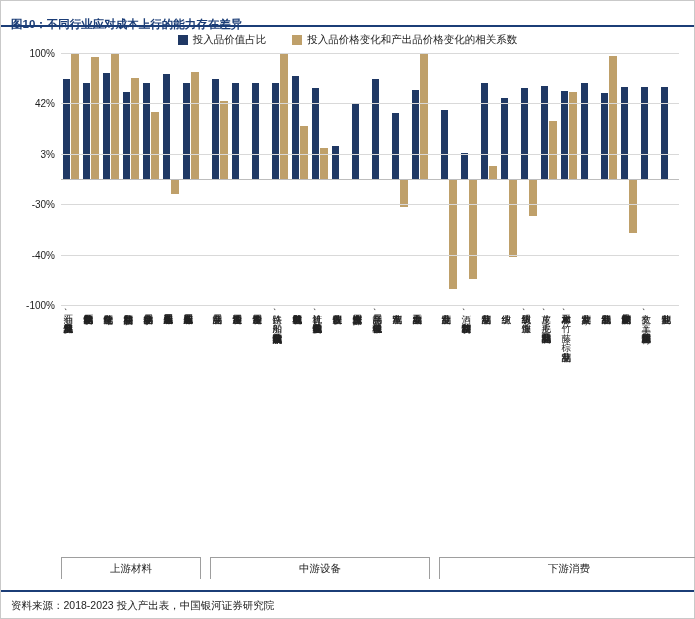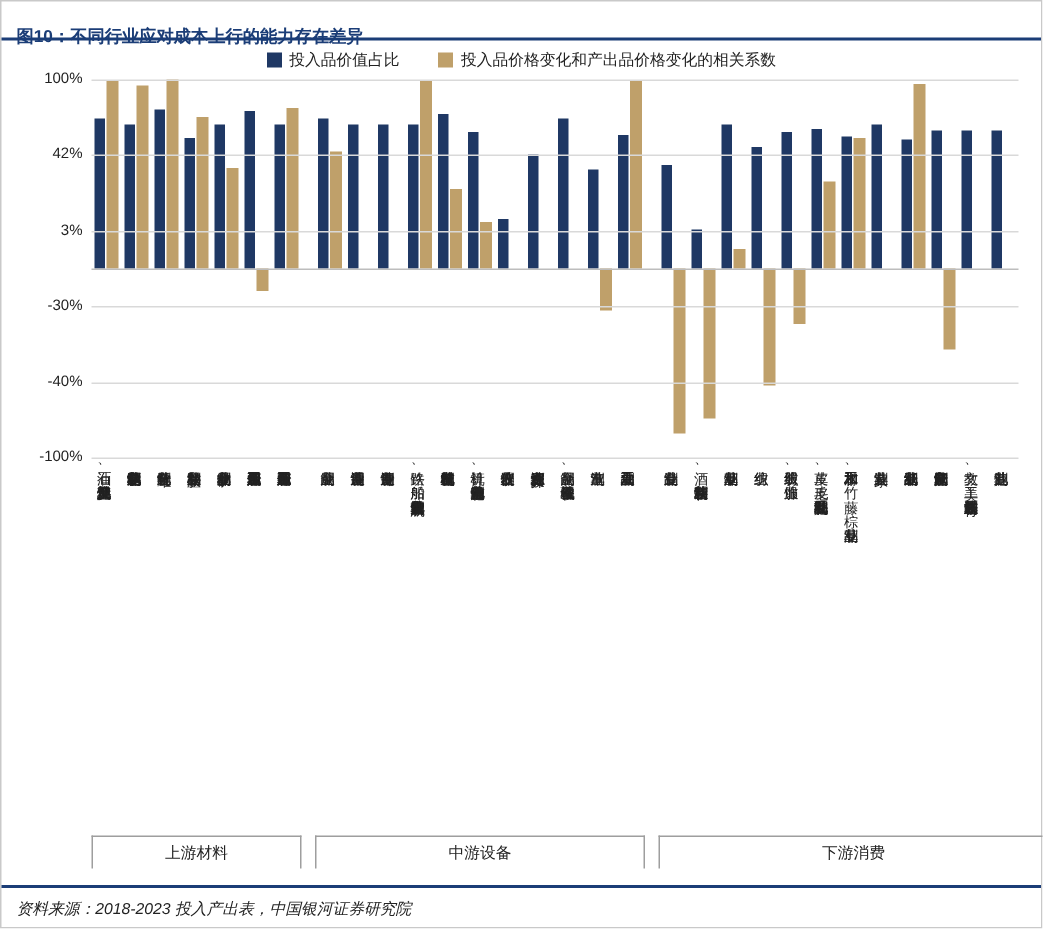--- a/index.html
+++ b/index.html
@@ -148,21 +148,20 @@
     position: absolute;
     left: 0;
     bottom: 0;
     width: 693px;
     height: 28px;
     border-top: 2px solid #1b3d77;
     padding: 7px 10px 0 10px;
   }
   .source-text {
     font-size: 10.5px;
-    font-style: italic;
     color: #222;
     white-space: nowrap;
   }
 </style>
 </head>
 <body>
 
 <div class="frame">
 
   <div class="title-bar">

